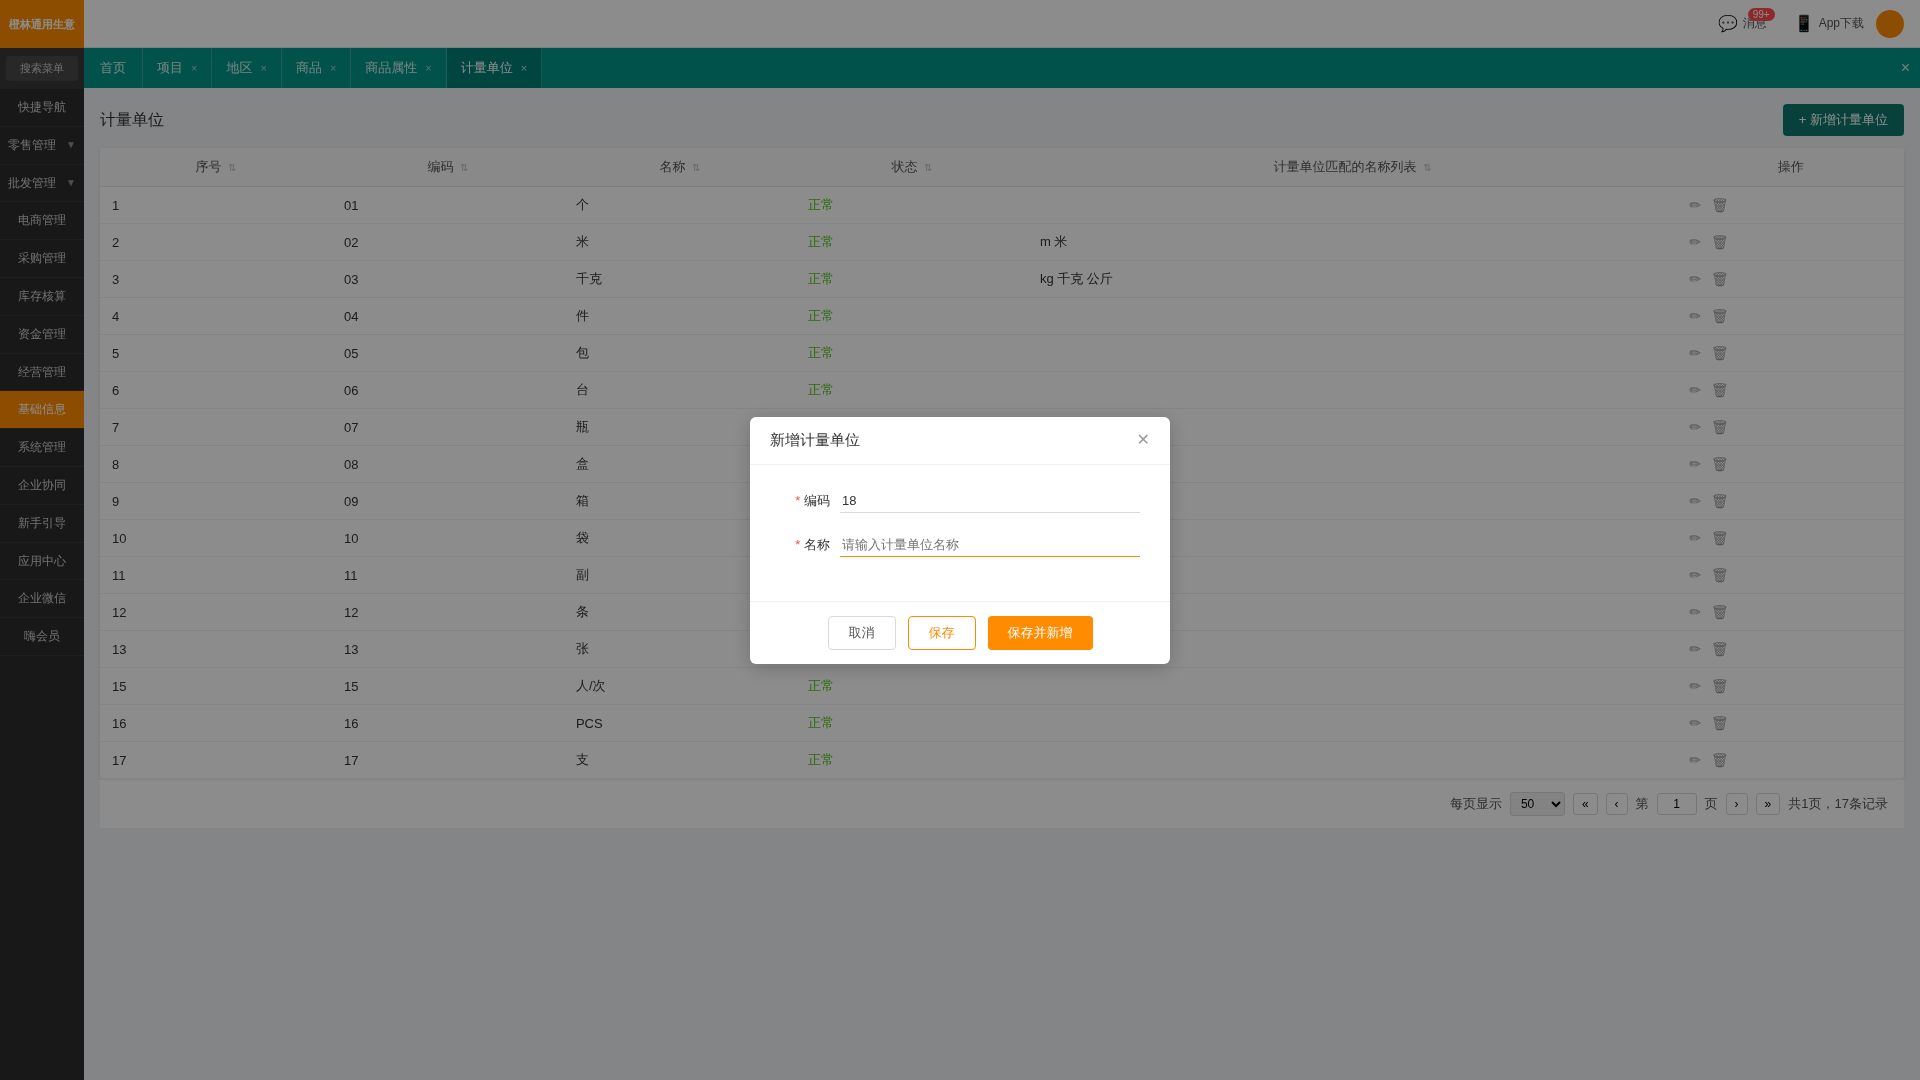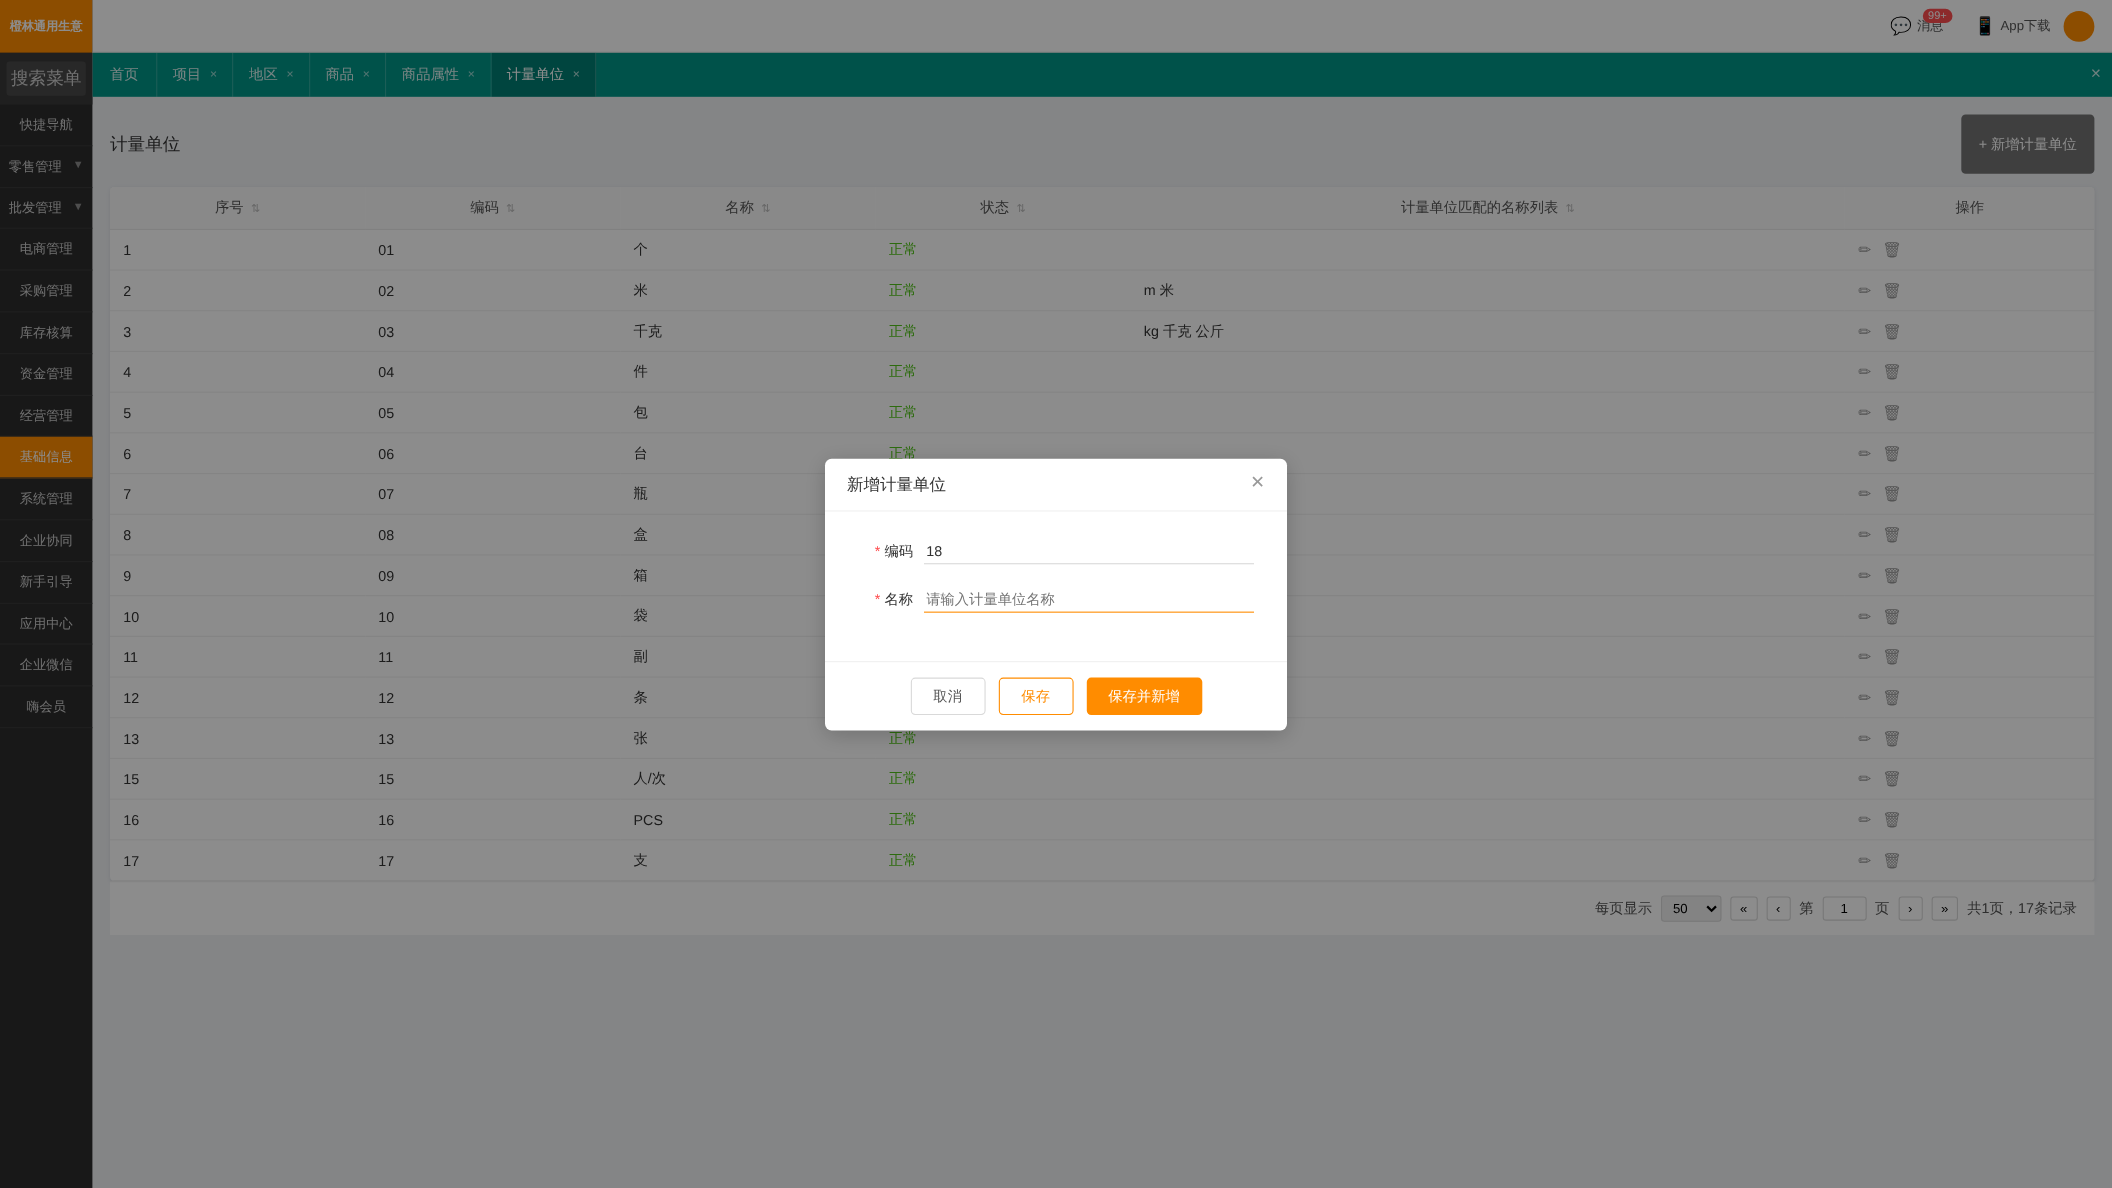--- a/index.html
+++ b/index.html
@@ -31,21 +31,21 @@
       background: #3a3a3a;
     }
     .sidebar-search-btn {
       width: 100%;
       background: #4a4a4a;
       border: none;
       color: #ccc;
       padding: 5px 4px;
       border-radius: 3px;
       cursor: pointer;
-      font-size: 16px;
+      font-size: 11px;
       text-align: center;
     }
     .sidebar-nav-item {
       padding: 10px 10px;
       color: #ccc;
       text-align: center;
       cursor: pointer;
       font-size: 12px;
       line-height: 1.4;
       border-bottom: 1px solid #3a3a3a;
@@ -153,24 +153,24 @@
       align-items: center;
       justify-content: space-between;
       margin-bottom: 12px;
     }
     .page-title {
       font-size: 16px;
       font-weight: 500;
       color: #333;
     }
     .add-btn {
-      background: #737373;
+      background: #0f766e;
       color: white;
       border: none;
-      padding: 18px 16px;
+      padding: 7px 16px;
       border-radius: 4px;
       cursor: pointer;
       font-size: 13px;
     }
 
     
     .data-table {
       width: 100%;
       border-collapse: collapse;
       background: white;

